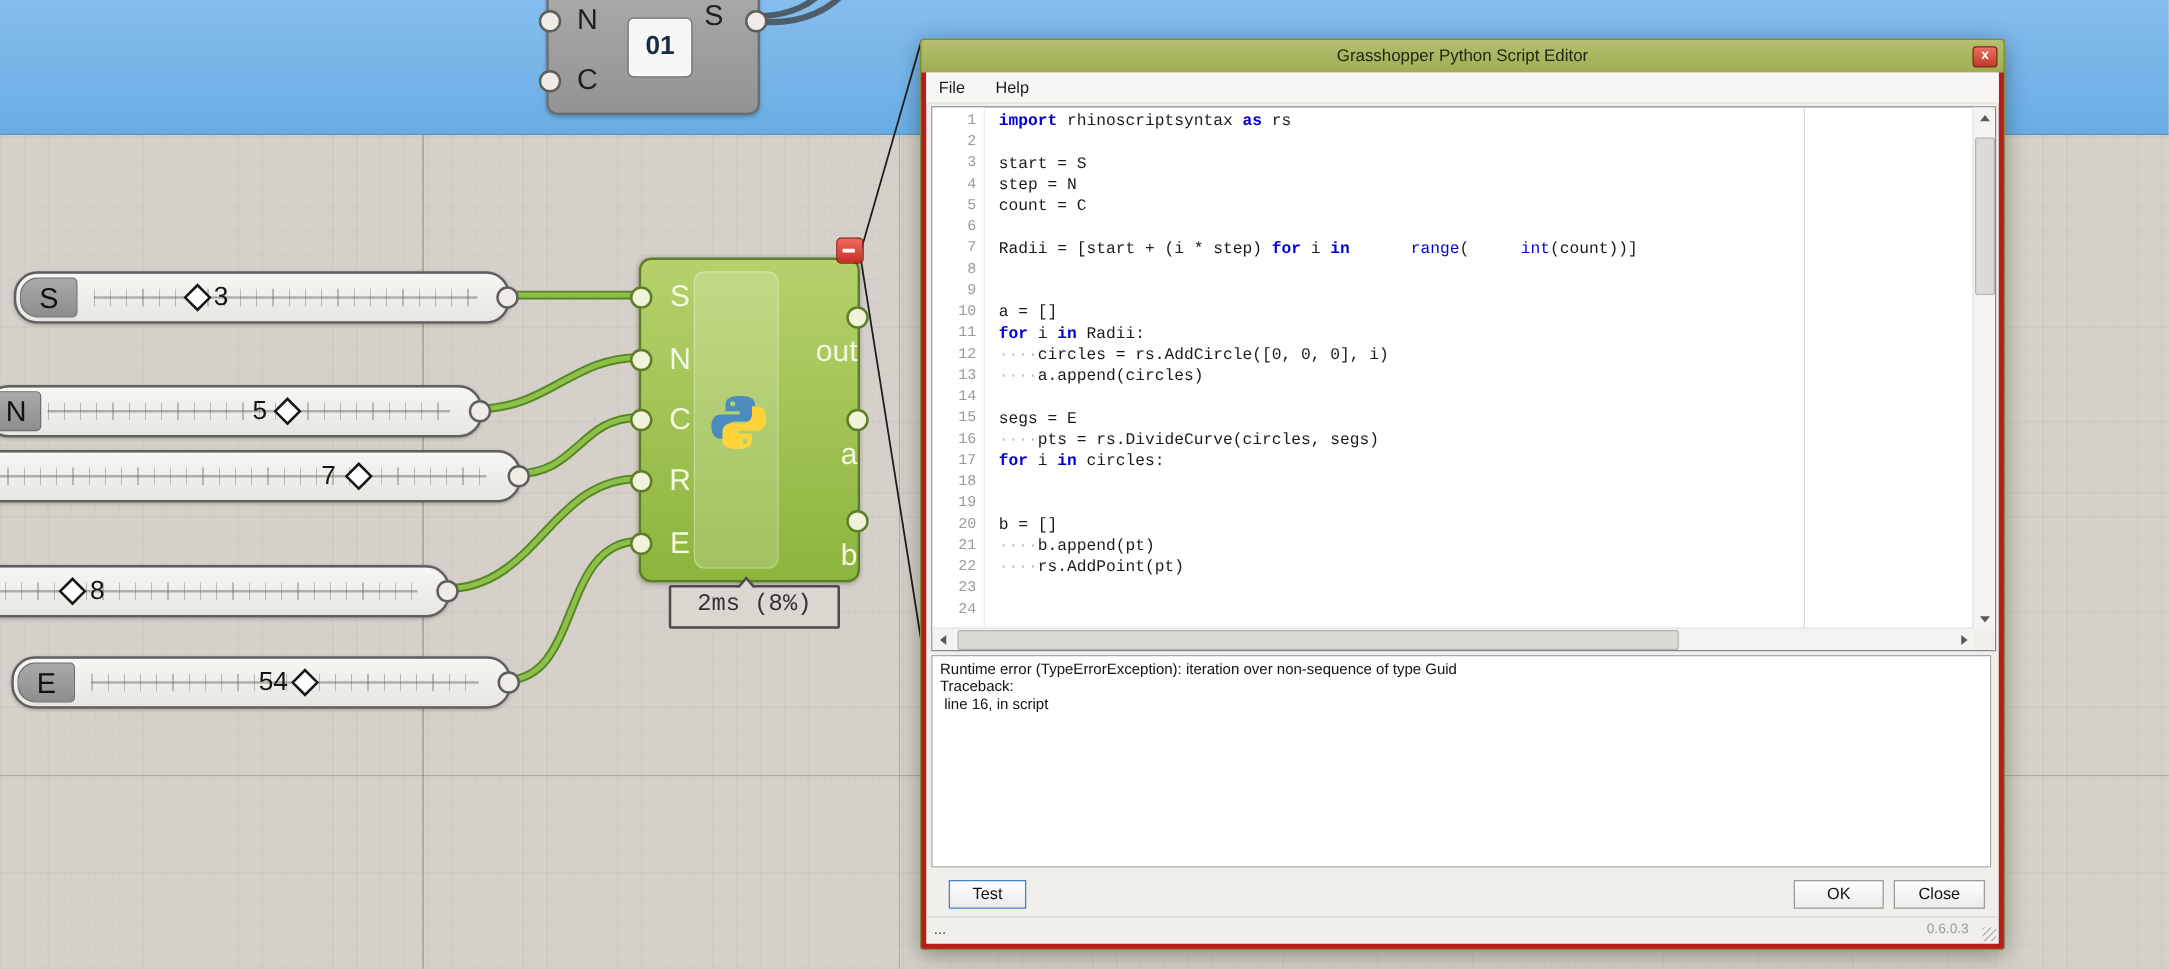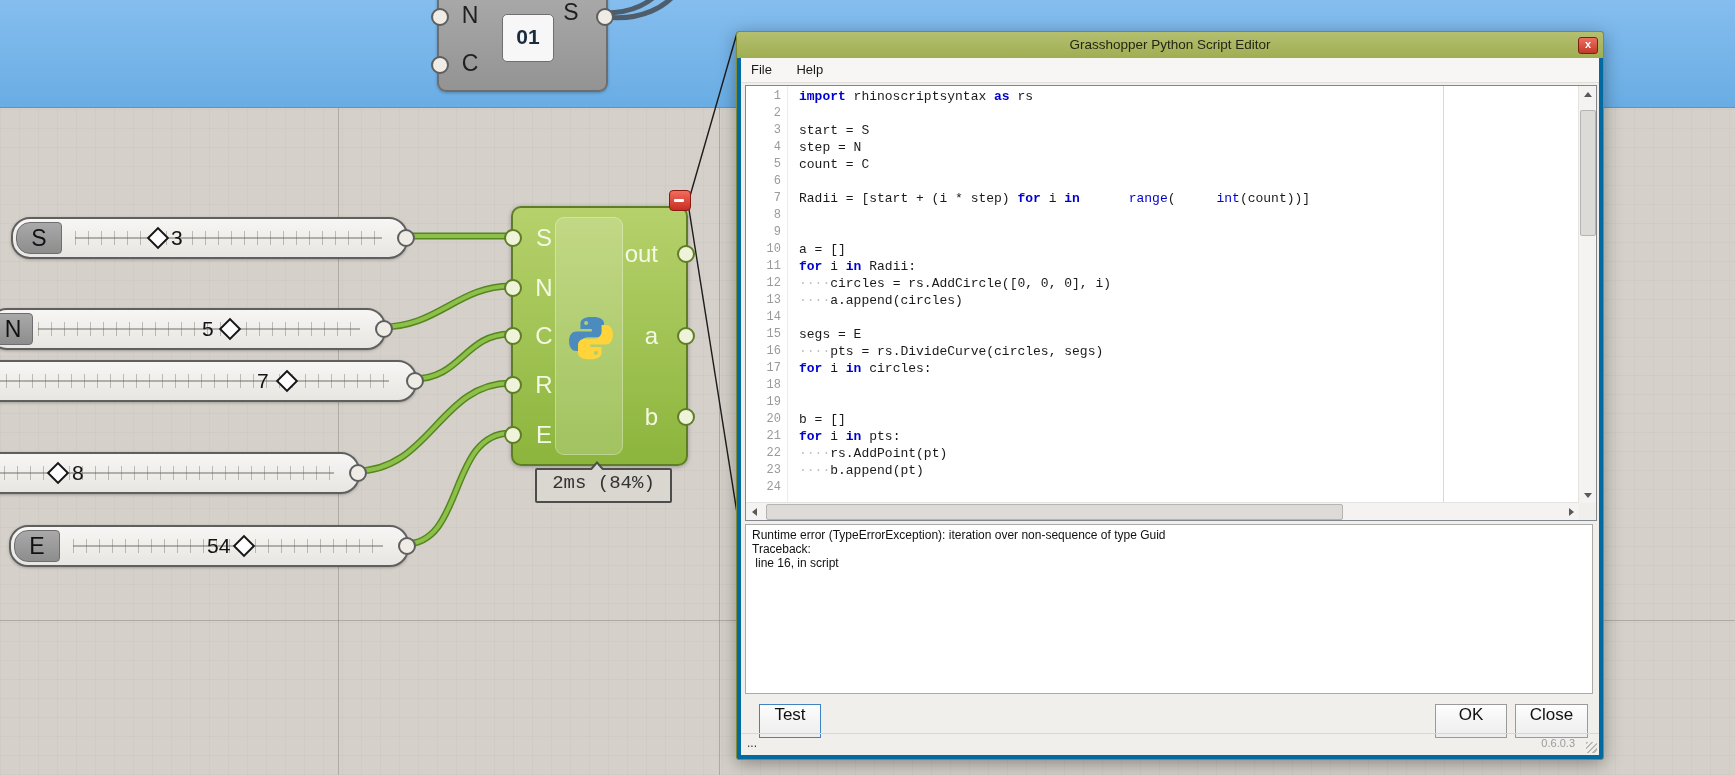--- a/index.html
+++ b/index.html
@@ -31,21 +31,21 @@
   .nub{position:absolute;width:14px;height:14px;border-radius:50%;background:#efece6;border:2px solid #5e5e5e;}
   .py-nub{background:#eef3da;border-color:#5f7d26;}
 
   .py-comp{left:511px;top:206px;width:173px;height:256px;border-radius:10px;
     background:linear-gradient(180deg,#b6d16c,#8cb53c);border:2px solid #5f7d26;
     box-shadow:0 1px 4px rgba(0,0,0,.3);}
   .py-capsule{position:absolute;left:42px;top:9px;width:66px;bottom:9px;border-radius:9px;
     background:rgba(255,255,255,.18);border:1px solid rgba(255,255,255,.30);}
   .py-in,.py-out{position:absolute;height:30px;line-height:30px;font-size:24px;color:#f3f9e2;}
   .py-in{left:18px;width:26px;text-align:center;}
-  .py-out{right:28px;text-align:right;}
+  .py-out{right:0;text-align:right;margin-top:28px;}
 
   .err-badge{position:absolute;left:669px;top:190px;width:20px;height:19px;z-index:6;
     background:linear-gradient(180deg,#f26b5f,#c62f22);border:1px solid #88190f;border-radius:4px;}
   .err-badge .minus{position:absolute;left:4px;top:8px;width:10px;height:3px;background:#fff;border-radius:1px;}
 
   .runtime-box{position:absolute;left:535px;top:468px;width:133px;height:31px;z-index:6;
     background:#dad6d0;border:2px solid #4c4c4c;border-radius:2px;text-align:center;
     line-height:27px;font-family:"Liberation Mono", monospace;font-size:19px;color:#333;}
   .runtime-box .notch-o{position:absolute;left:52px;top:-9px;width:0;height:0;
     border-left:8px solid transparent;border-right:8px solid transparent;border-bottom:9px solid #4c4c4c;}
@@ -62,21 +62,21 @@
   .slider-rail{position:absolute;top:12px;height:14px;
     background:repeating-linear-gradient(90deg, rgba(100,96,88,.38) 0 1px, transparent 1px 13px);}
   .slider-rail::after{content:"";position:absolute;left:0;right:0;top:6px;height:2px;background:rgba(100,96,88,.45);}
   .slider-grip{position:absolute;top:11px;width:12px;height:12px;background:#fff;
     border:2px solid #161616;transform:rotate(45deg);}
   .slider-value{position:absolute;top:6px;height:26px;line-height:26px;font-size:21px;color:#141414;}
   .slider .nub{right:-9px;top:50%;margin-top:-9px;}
 
   
   .dialog{position:absolute;left:736px;top:31px;width:866px;height:727px;z-index:20;
-    background:#0369a1;border:1px solid #7e8c3c;border-radius:3px;
+    background:#b91c1c;border:1px solid #7e8c3c;border-radius:3px;
     box-shadow:0 4px 18px rgba(0,0,0,.35);}
   .titlebar{position:absolute;left:0;top:0;right:0;height:26px;
     background:linear-gradient(180deg,#b5bf70,#9fae52);border-radius:2px 2px 0 0;}
   .titlebar .title{position:absolute;left:0;right:0;text-align:center;line-height:26px;
     font-size:13.5px;color:#262616;}
   .close-btn{position:absolute;right:5px;top:5px;width:18px;height:15px;
     background:linear-gradient(180deg,#ee6f5e,#c13a2a);border:1px solid #7e1f14;border-radius:3px;
     color:#fff;font-size:11px;font-weight:bold;line-height:13px;text-align:center;}
   .dlg-body{position:absolute;left:4px;top:26px;right:4px;bottom:4px;background:#f0efec;}
   .menubar{position:absolute;left:0;top:0;right:0;height:24px;background:#f7f6f4;border-bottom:1px solid #e0dfdc;}
@@ -100,21 +100,21 @@
   .hthumb{position:absolute;top:1px;left:20px;width:575px;height:14px;background:#dcdbd8;border:1px solid #b5b4b1;border-radius:2px;}
   .tri-up{width:0;height:0;border-left:4px solid transparent;border-right:4px solid transparent;border-bottom:5px solid #5a5a5a;}
   .tri-down{width:0;height:0;border-left:4px solid transparent;border-right:4px solid transparent;border-top:5px solid #5a5a5a;}
   .tri-left{width:0;height:0;border-top:4px solid transparent;border-bottom:4px solid transparent;border-right:5px solid #5a5a5a;}
   .tri-right{width:0;height:0;border-top:4px solid transparent;border-bottom:4px solid transparent;border-left:5px solid #5a5a5a;}
   .corner{position:absolute;right:0;bottom:0;width:17px;height:17px;background:#f0efec;}
 
   .console{position:absolute;left:4px;top:466px;width:848px;height:170px;background:#fff;border:1px solid #abaaa7;padding:3px 6px;box-sizing:border-box;}
   .console-line{font-size:12px;line-height:14px;color:#111;white-space:pre;}
 
-  .btn{position:absolute;height:34px;font-size:17px;line-height:19px;text-align:center;
+  .btn{position:absolute;height:23px;font-size:13px;line-height:19px;text-align:center;
     background:linear-gradient(180deg,#fdfdfd,#ececec);border:1px solid #9a9a99;color:#111;box-sizing:border-box;}
   .btn-test{left:18px;top:646px;width:62px;border:1px solid #3f83c4;}
   .btn-ok{left:694px;top:646px;width:72px;}
   .btn-close{left:774px;top:646px;width:73px;}
 
   .statusbar{position:absolute;left:0;right:0;bottom:0;height:21px;border-top:1px solid #d8d7d4;}
   .status-left{position:absolute;left:6px;top:2px;font-size:12px;color:#333;}
   .status-version{position:absolute;right:24px;top:3px;font-size:11px;color:#9a9a9a;}
   .grip{position:absolute;right:2px;bottom:2px;width:11px;height:11px;
     background:repeating-linear-gradient(135deg,#b9b8b5 0 1.5px, transparent 1.5px 4px);}
@@ -220,21 +220,21 @@
   <span class="nub py-nub" style="right:-9px;top:200px;"></span>
 </div>
 
 <div class="err-badge">
   <div class="minus"></div>
 </div>
 
 <div class="runtime-box">
   <div class="notch-o"></div>
   <div class="notch-i"></div>
-  <span>2ms (84%)</span>
+  <span>2ms (8%)</span>
 </div>
 
 <div class="dialog">
   <div class="titlebar">
     <div class="title">Grasshopper Python Script Editor</div>
     <div class="close-btn">x</div>
   </div>
   <div class="dlg-body">
     <div class="menubar">
       <span class="menu-item">File</span>
@@ -282,23 +282,22 @@
           <div class="cl"><span class="tok-k">for</span><span class="tok-p"> i </span><span class="tok-k">in</span><span class="tok-p"> Radii:</span></div>
           <div class="cl"><span class="tok-w">····</span><span class="tok-p">circles = rs.AddCircle([0, 0, 0], i)</span></div>
           <div class="cl"><span class="tok-w">····</span><span class="tok-p">a.append(circles)</span></div>
           <div class="cl"></div>
           <div class="cl"><span class="tok-p">segs = E</span></div>
           <div class="cl"><span class="tok-w">····</span><span class="tok-p">pts = rs.DivideCurve(circles, segs)</span></div>
           <div class="cl"><span class="tok-k">for</span><span class="tok-p"> i </span><span class="tok-k">in</span><span class="tok-p"> circles:</span></div>
           <div class="cl"></div>
           <div class="cl"></div>
           <div class="cl"><span class="tok-p">b = []</span></div>
-          <div class="cl"><span class="tok-k">for</span><span class="tok-p"> i </span><span class="tok-k">in</span><span class="tok-p"> pts:</span></div>
+          <div class="cl"><span class="tok-w">····</span><span class="tok-p">b.append(pt)</span></div>
           <div class="cl"><span class="tok-w">····</span><span class="tok-p">rs.AddPoint(pt)</span></div>
-          <div class="cl"><span class="tok-w">····</span><span class="tok-p">b.append(pt)</span></div>
           <div class="cl"></div>
         </div>
       <div class="guide"></div>
       <div class="vscroll">
         <div class="sb-btn" style="top:0;">
             <span class="tri-up"></span>
           </div>
         <div class="vthumb"></div>
         <div class="sb-btn" style="bottom:0;">
             <span class="tri-down"></span>

